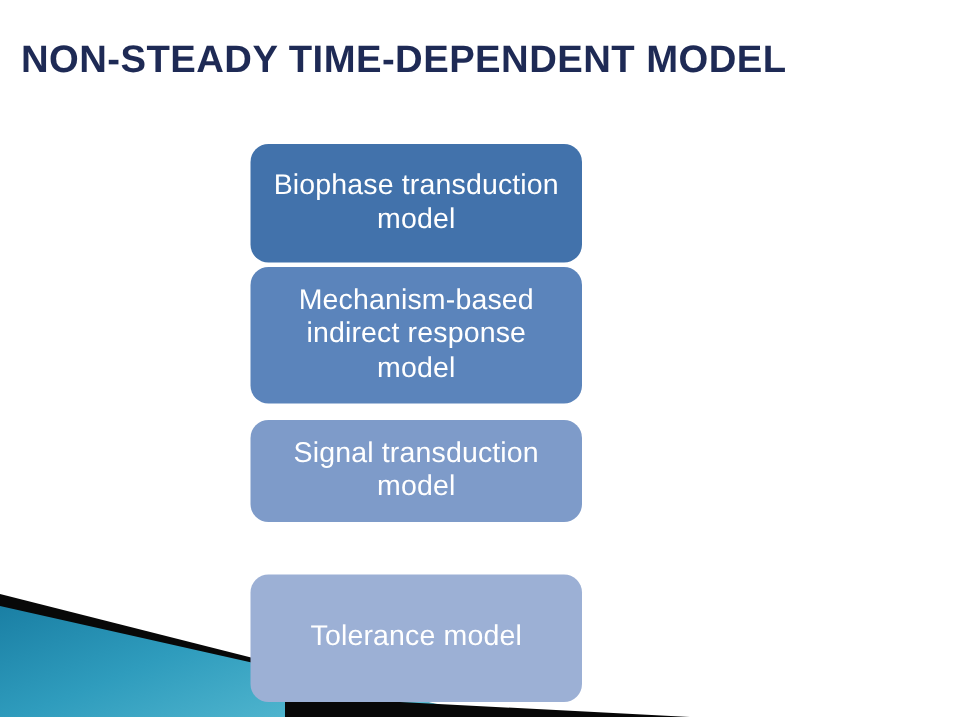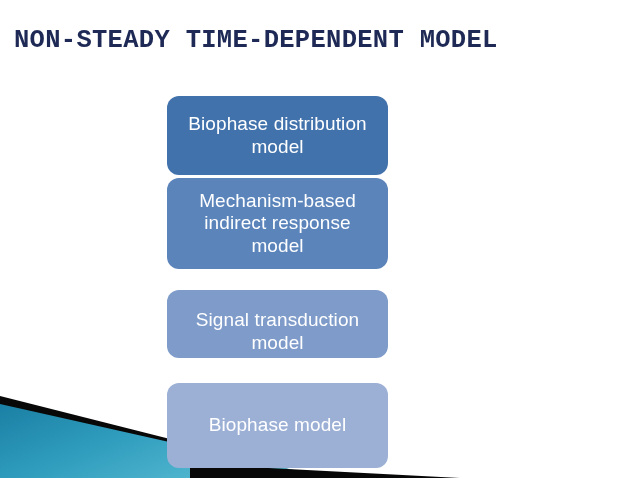--- a/index.html
+++ b/index.html
@@ -15,21 +15,21 @@
     overflow: hidden;
     font-family: "Liberation Sans", sans-serif;
   }
 
   
   #slide-title {
     position: absolute;
     left: 14px;
     top: 26px;
     width: 600px;
-    font-family: Liberation Mono, monospace;
+    font-family: Liberation Sans, sans-serif;
     font-weight: bold;
     font-size: 25.5px;
     letter-spacing: 0.3px;
     color: #1e2a55;
     white-space: nowrap;
     line-height: 1.15;
   }
 
   
   .deco {
@@ -56,21 +56,21 @@
     font-size: 19px;
     line-height: 1.18;
     padding: 4px 10px;
     box-sizing: border-box;
     letter-spacing: 0.1px;
   }
   .box span { display: block; }
 
   #box-1 { top: 96px;  height: 79px;  background: #4272ab; }
   #box-2 { top: 178px; height: 91px;  background: #5b84bb; }
-  #box-3 { top: 290px; height: 68px;  background: #7e9bc9; align-items: flex-end; }
+  #box-3 { top: 280px; height: 68px;  background: #7e9bc9; }
   #box-4 { top: 383px; height: 85px;  background: #9cb0d5; }
 </style>
 </head>
 <body>
 
 <div id="slide">
 
   <div id="slide-title">NON-STEADY TIME-DEPENDENT MODEL</div>
 
   <div class="deco">
@@ -82,28 +82,28 @@
           <stop offset="100%" stop-color="#59bcd3"></stop>
         </linearGradient>
       </defs>
       <path d="M0,28 L300,104 L300,110 L0,110 Z" fill="#080808"></path>
       <path d="M0,36 L330,110 L0,110 Z" fill="url(#tealgrad)"></path>
       <path d="M190,96 L460,110 L190,110 Z" fill="#080808"></path>
     </svg>
   </div>
 
   <div class="box" id="box-1">
-    <span>Biophase distribution model</span>
+    <span>Biophase transduction model</span>
   </div>
 
   <div class="box" id="box-2">
     <span>Mechanism-based indirect response model</span>
   </div>
 
   <div class="box" id="box-3">
     <span>Signal transduction model</span>
   </div>
 
   <div class="box" id="box-4">
-    <span>Biophase model</span>
+    <span>Tolerance model</span>
   </div>
 
 </div>
 
 </body></html>

